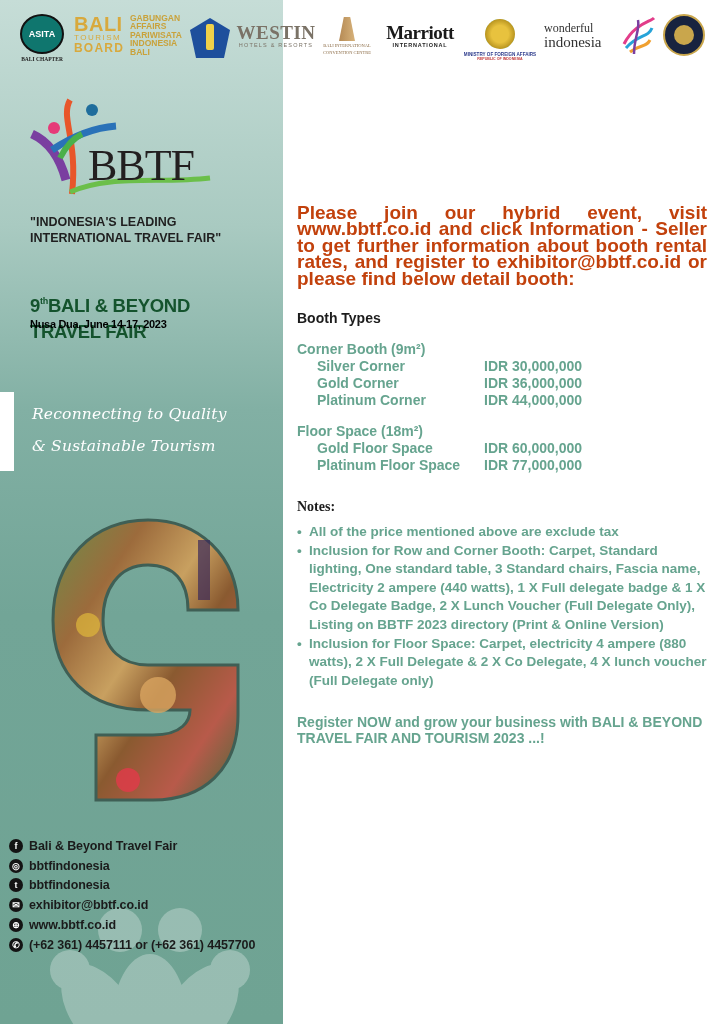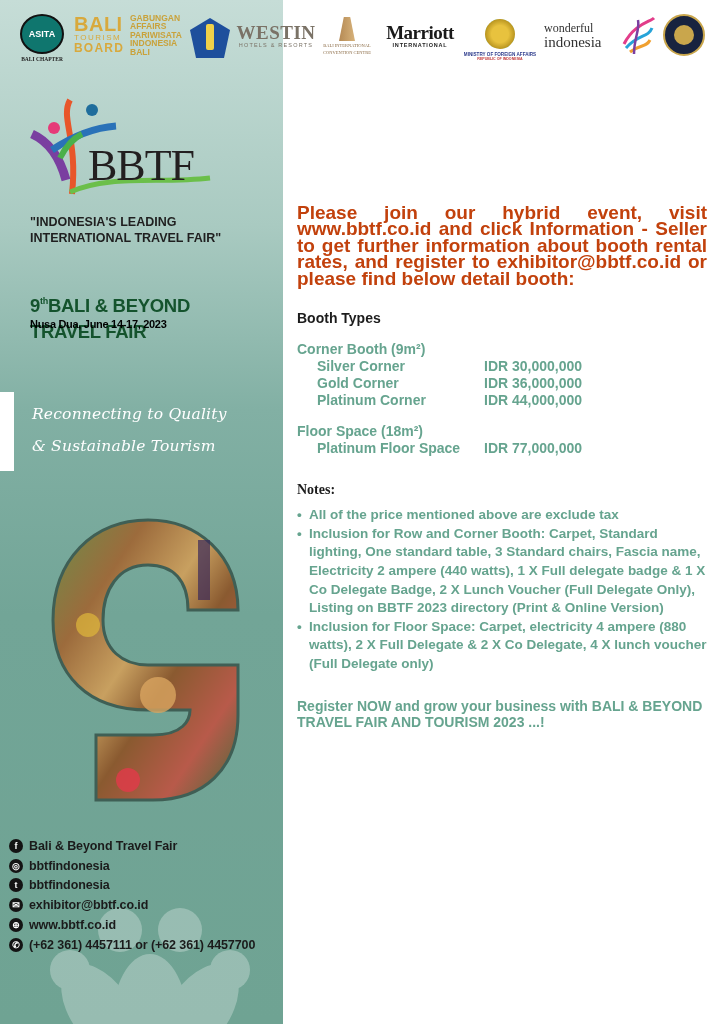--- a/index.html
+++ b/index.html
@@ -268,20 +268,24 @@
     </div>
     <div class="booth-row">
       <span class="booth-name">Platinum Corner</span>
       <span class="booth-price">IDR 44,000,000</span>
     </div>
   </div>
 
   <div class="booth-group">
     <div class="group-title">Floor Space (18m²)</div>
     <div class="booth-row">
+      <span class="booth-name">Gold Floor Space</span>
+      <span class="booth-price">IDR 60,000,000</span>
+    </div>
+    <div class="booth-row">
       <span class="booth-name">Platinum Floor Space</span>
       <span class="booth-price">IDR 77,000,000</span>
     </div>
   </div>
 
   <div class="notes-heading">Notes:</div>
   <ul class="notes">
     <li>All of the price mentioned above are exclude tax</li>
     <li>Inclusion for Row and Corner Booth: Carpet, Standard lighting, One standard table, 3 Standard chairs, Fascia name, Electricity 2 ampere (440 watts), 1 X Full delegate badge &amp; 1 X Co Delegate Badge, 2 X Lunch Voucher (Full Delegate Only), Listing on BBTF 2023 directory (Print &amp; Online Version)</li>
     <li>Inclusion for Floor Space: Carpet, electricity 4 ampere (880 watts), 2 X Full Delegate &amp; 2 X Co Delegate, 4 X lunch voucher (Full Delegate only)</li>

